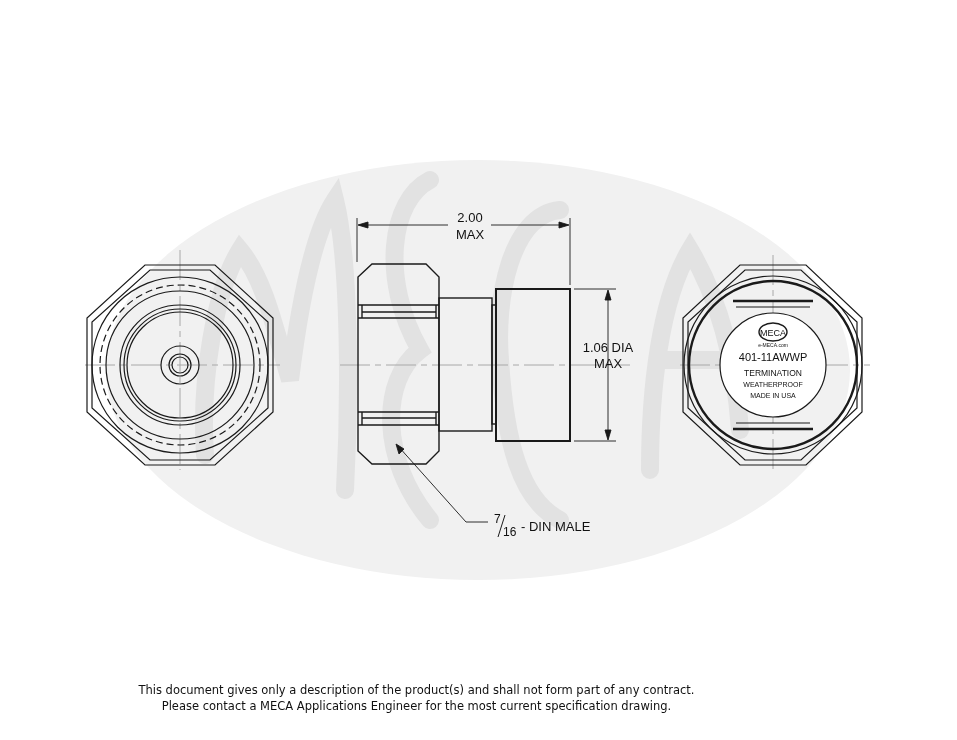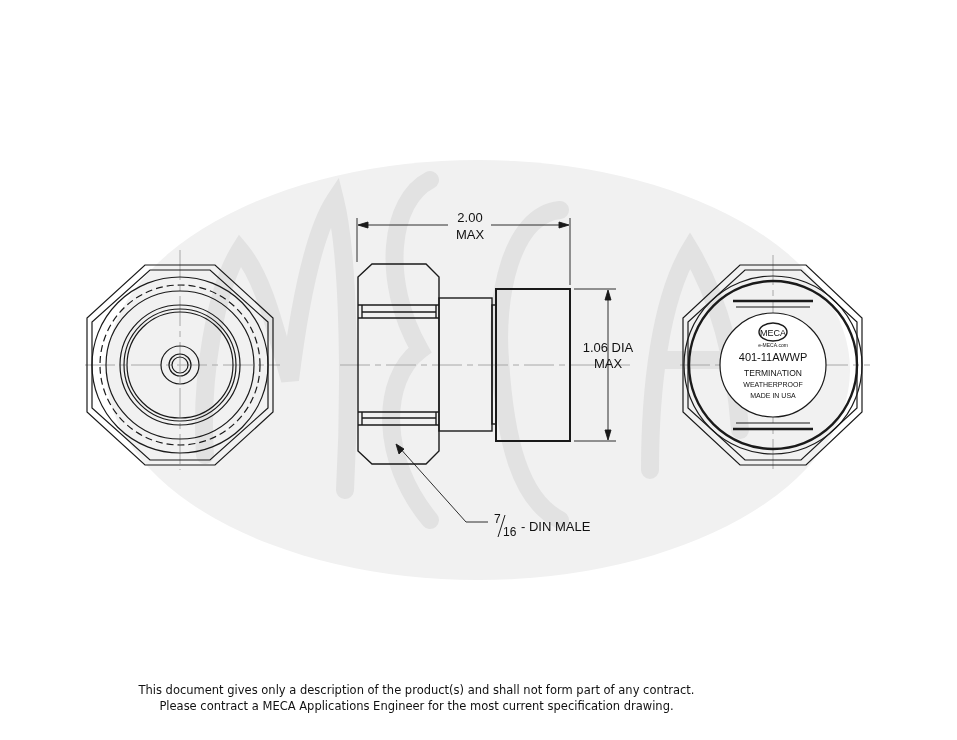--- a/index.html
+++ b/index.html
@@ -116,13 +116,13 @@
   </g>
   <text class="label-text" x="773" y="336" font-size="9" text-anchor="middle">MECA</text>
   <text class="label-text" x="773" y="347" font-size="5" text-anchor="middle">e-MECA.com</text>
   <text class="label-text" x="773" y="361" font-size="11" text-anchor="middle">401-11AWWP</text>
   <text class="label-text" x="773" y="376" font-size="8.5" text-anchor="middle">TERMINATION</text>
   <text class="label-text" x="773" y="387" font-size="7" text-anchor="middle">WEATHERPROOF</text>
   <text class="label-text" x="773" y="398" font-size="7" text-anchor="middle">MADE IN USA</text>
 </svg>
 
 <div class="disclaimer" style="top:682px;">This document gives only a description of the product(s) and shall not form part of any contract.</div>
-<div class="disclaimer" style="top:698px;">Please contract a MECA Applications Engineer for the most current specification drawing.</div>
+<div class="disclaimer" style="top:698px;">Please contact a MECA Applications Engineer for the most current specification drawing.</div>
 
 </body></html>

